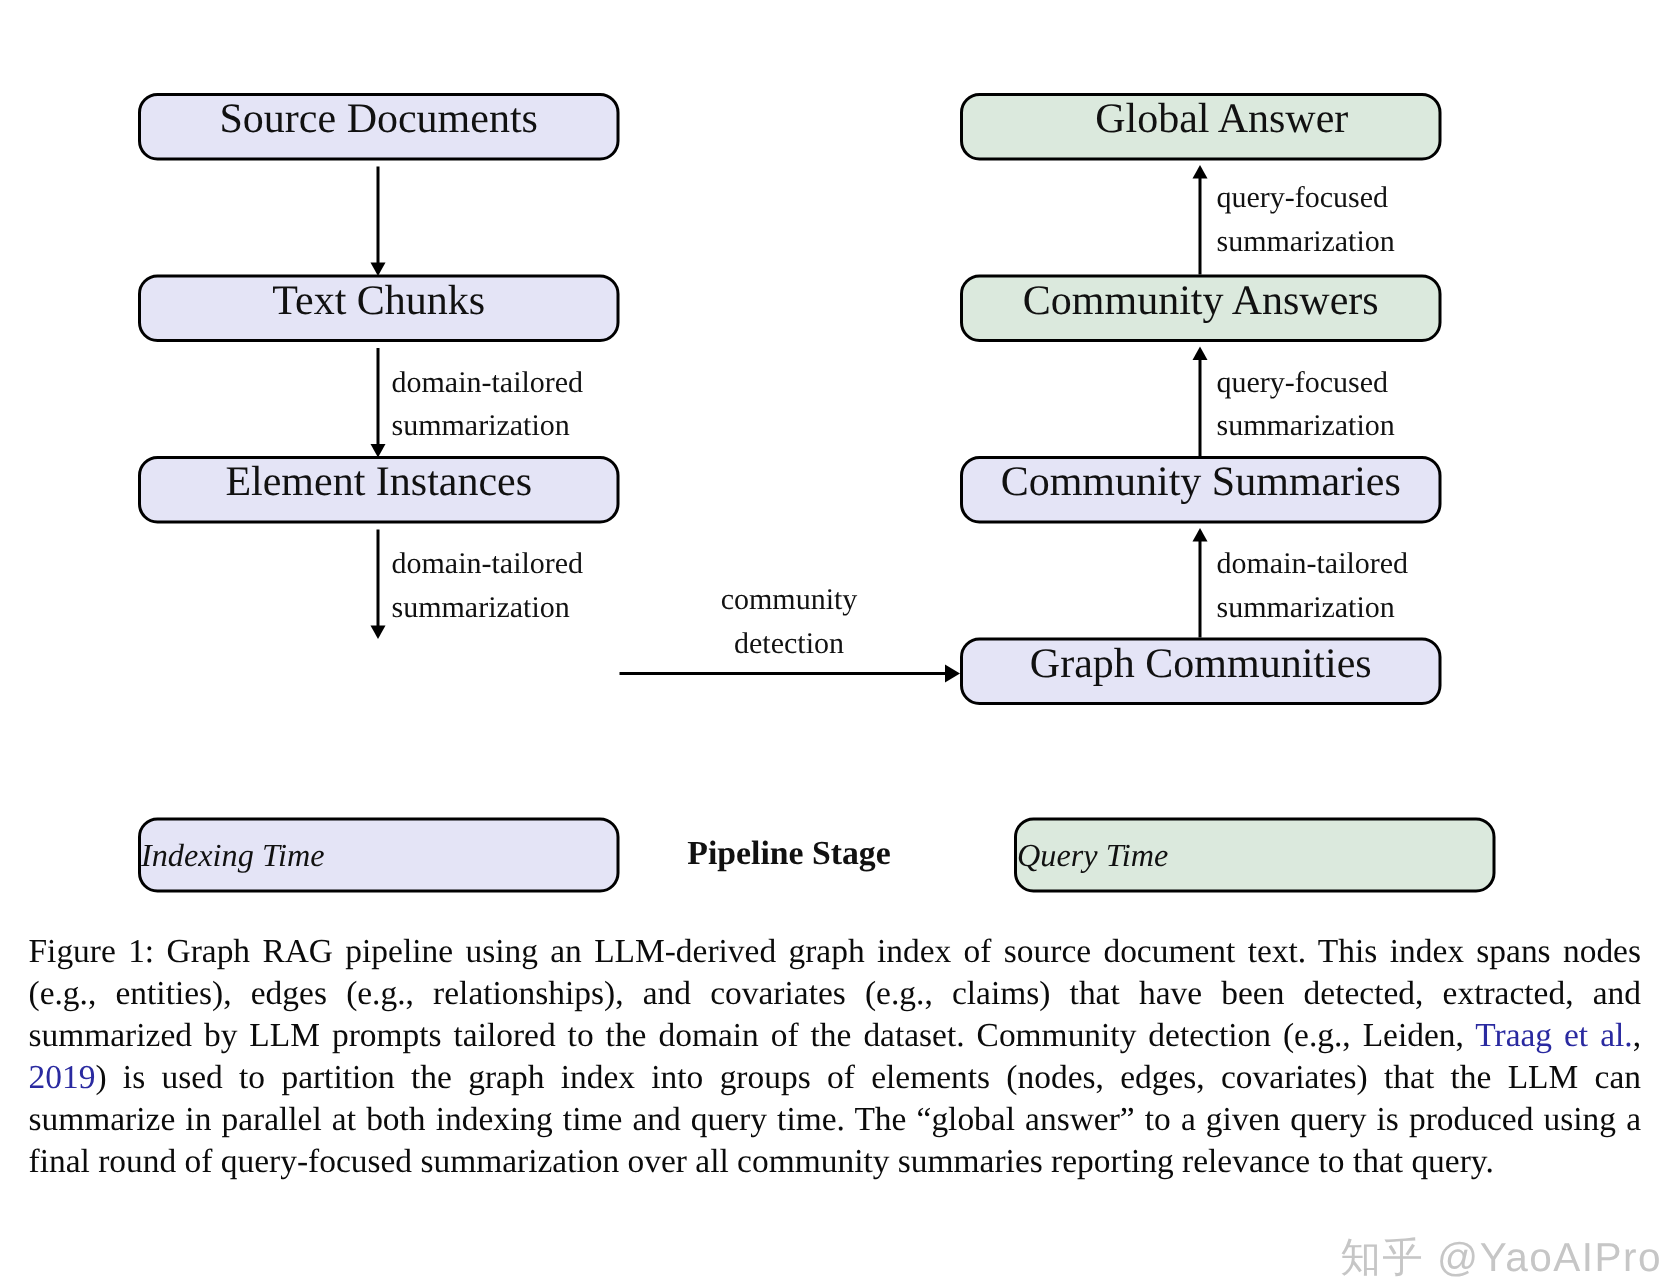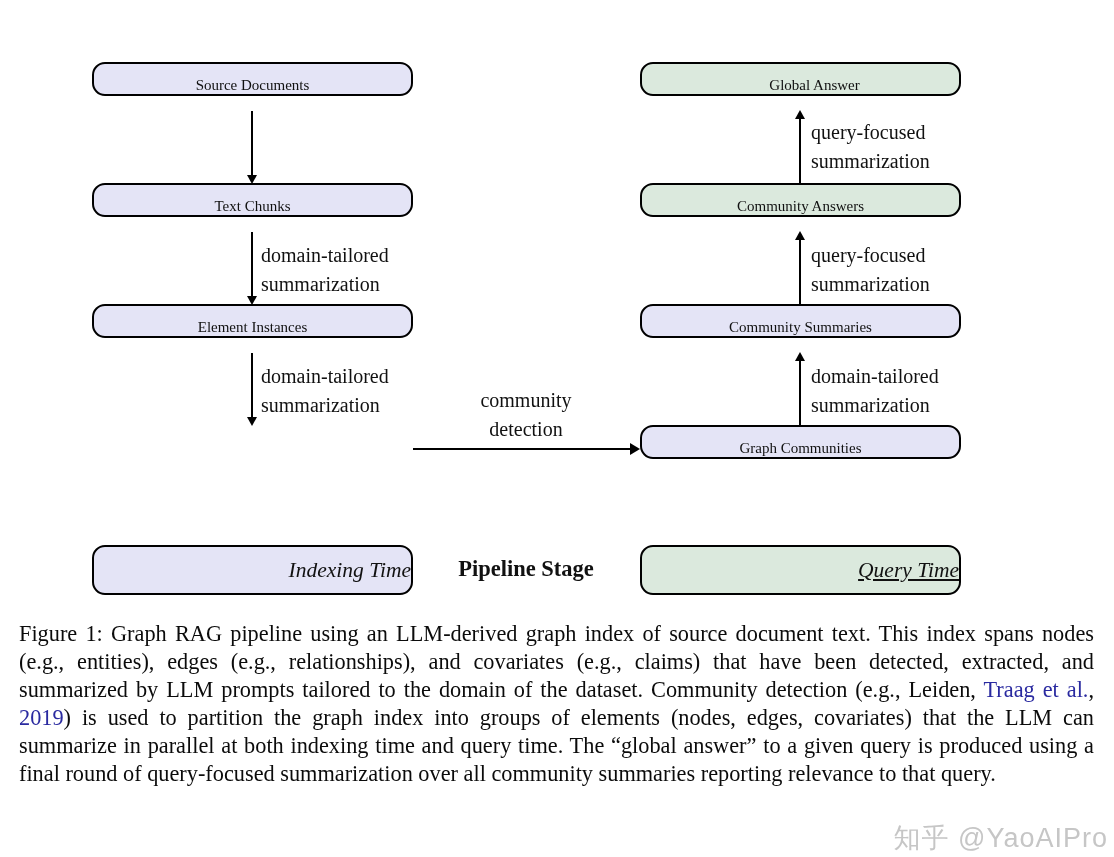--- a/index.html
+++ b/index.html
@@ -6,26 +6,26 @@
   .page{
     position:relative;
     width:1114px;height:857px;
     background:#ffffff;
     font-family:"Liberation Serif", serif;
     overflow:hidden;
   }
   
   .node{
     position:absolute;
-    width:321px;height:34px;
+    width:321px;height:45px;
     box-sizing:border-box;
     border:2px solid var(--border,#000);
     border-radius:13px;
-    display:flex;align-items:flex-end;justify-content:center;
-    font-size:15px;color:#111;
+    display:flex;align-items:flex-start;justify-content:center;
+    font-size:28px;color:#111;
   }
   .node.lav{background:var(--indexing-fill,#e4e4f6);}
   .node.grn{background:var(--query-fill,#dbe9dd);}
   
   .arrow-v{position:absolute;width:10px;height:72px;}
   .arrow-v .line{position:absolute;left:4px;top:0;width:2px;height:100%;background:#000;}
   .arrow-v .head-down{position:absolute;left:0;bottom:-1px;width:0;height:0;
     border-left:5px solid transparent;border-right:5px solid transparent;border-top:9px solid #000;}
   .arrow-v .head-up{position:absolute;left:0;top:-1px;width:0;height:0;
     border-left:5px solid transparent;border-right:5px solid transparent;border-bottom:9px solid #000;}
@@ -37,21 +37,21 @@
     border-top:6px solid transparent;border-bottom:6px solid transparent;border-left:10px solid #000;}
   
   .edge-label{
     position:absolute;font-size:20px;color:#111;line-height:29px;white-space:nowrap;
   }
   .edge-label.center{text-align:center;}
   
   .legend-box{
     position:absolute;width:321px;height:50px;
     box-sizing:border-box;border:2px solid var(--border,#000);border-radius:13px;
-    display:flex;align-items:center;justify-content:flex-end;
+    display:flex;align-items:center;justify-content:flex-start;
     font-size:21.5px;font-style:italic;color:#111;
   }
   .legend-box.lav{background:var(--indexing-fill,#e4e4f6);}
   .legend-box.grn{background:var(--query-fill,#dbe9dd);}
   .legend-title{
     position:absolute;left:526px;top:556px;transform:translateX(-50%);
     font-size:22.5px;font-weight:bold;color:#111;white-space:nowrap;
   }
   
   .caption{
@@ -154,21 +154,21 @@
   </div>
   <div class="edge-label" style="left:811px;top:362px;">
     <div>domain-tailored</div>
     <div>summarization</div>
   </div>
 
   <div class="legend-box lav" style="left:92px;top:545px;">
     <span>Indexing Time</span>
   </div>
   <div class="legend-title">Pipeline Stage</div>
-  <div class="legend-box grn" style="left:640px;top:545px;text-decoration:underline;">
+  <div class="legend-box grn" style="left:676px;top:545px;">
     <span>Query Time</span>
   </div>
 
   <div class="watermark">知乎 @YaoAIPro</div>
 
   <p class="caption"><span>Figure 1: Graph RAG pipeline using an LLM-derived graph index of source document text. This index spans nodes (e.g., entities), edges (e.g., relationships), and covariates (e.g., claims) that have been detected, extracted, and summarized by LLM prompts tailored to the domain of the dataset. Community detection (e.g., Leiden, </span><span class="cite">Traag et al.</span><span>, </span><span class="cite">2019</span><span>) is used to partition the graph index into groups of elements (nodes, edges, covariates) that the LLM can summarize in parallel at both indexing time and query time. The “global answer” to a given query is produced using a final round of query-focused summarization over all community summaries reporting relevance to that query.</span></p>
 
 </div>
 
 </body></html>

